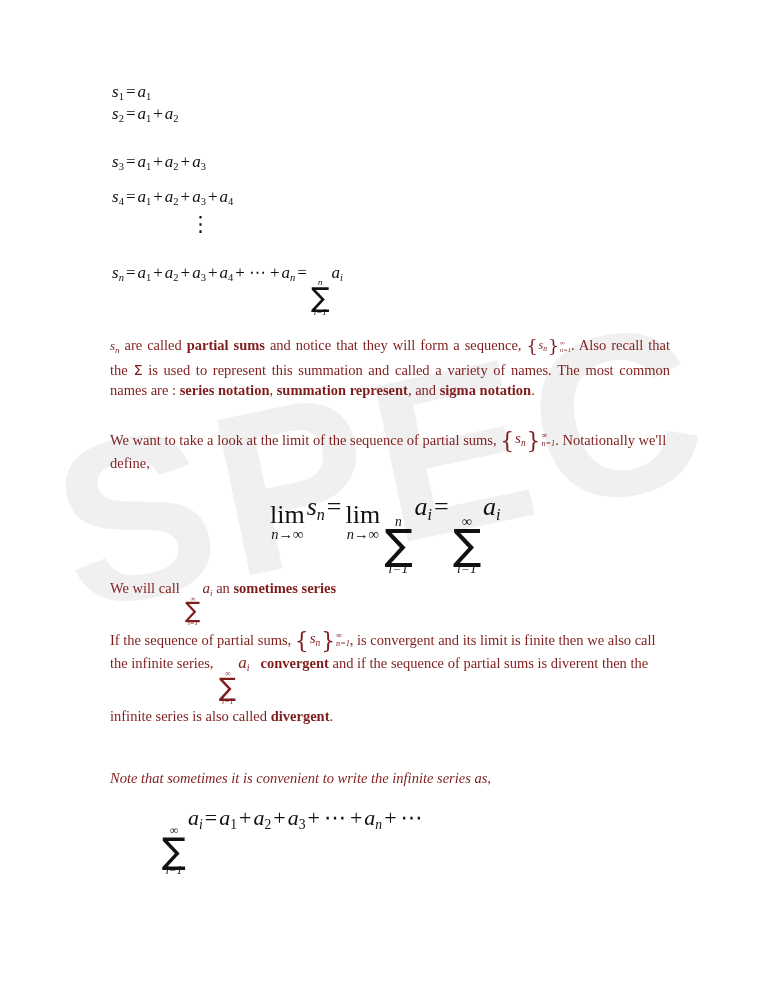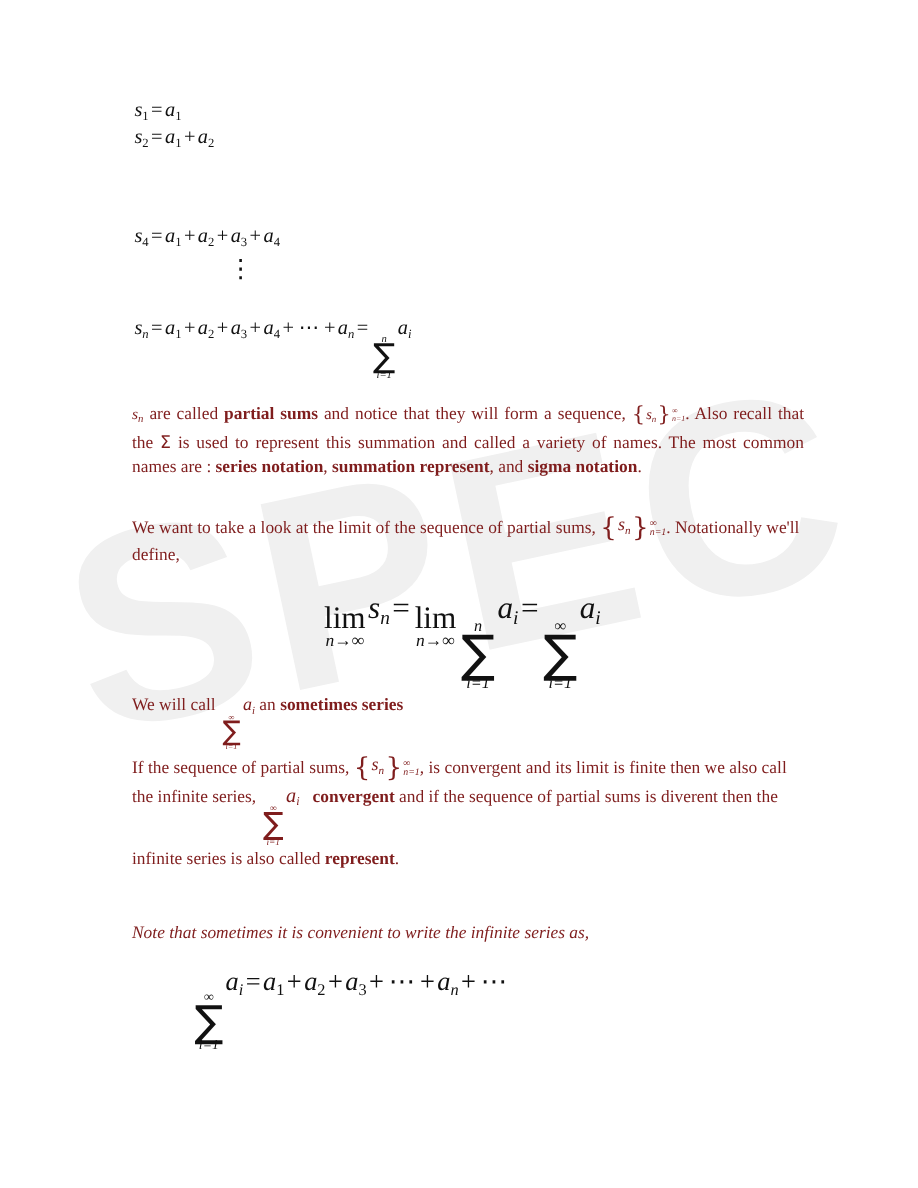--- a/index.html
+++ b/index.html
@@ -166,20 +166,23 @@
 <div id="page" style="color: rgb(17, 17, 17);">
 
   <div class="mathline" style="left:112px; top:82px;">
     <span class="v">s</span><sub class="sr">1</sub><span class="op">=</span><span class="v">a</span><sub class="sr">1</sub>
   </div>
 
   <div class="mathline" style="left:112px; top:104px;">
     <span class="v">s</span><sub class="sr">2</sub><span class="op">=</span><span class="v">a</span><sub class="sr">1</sub><span class="op">+</span><span class="v">a</span><sub class="sr">2</sub>
   </div>
 
+  <div class="mathline" style="left:112px; top:152px;">
+    <span class="v">s</span><sub class="sr">3</sub><span class="op">=</span><span class="v">a</span><sub class="sr">1</sub><span class="op">+</span><span class="v">a</span><sub class="sr">2</sub><span class="op">+</span><span class="v">a</span><sub class="sr">3</sub>
+  </div>
 
   <div class="mathline" style="left:112px; top:187px;">
     <span class="v">s</span><sub class="sr">4</sub><span class="op">=</span><span class="v">a</span><sub class="sr">1</sub><span class="op">+</span><span class="v">a</span><sub class="sr">2</sub><span class="op">+</span><span class="v">a</span><sub class="sr">3</sub><span class="op">+</span><span class="v">a</span><sub class="sr">4</sub>
   </div>
 
   <div class="vdots" style="left:190px; top:214px;">⋮</div>
 
   <div class="mathline" style="left:112px; top:262px;">
     <span class="v">s</span><sub class="s">n</sub><span class="op">=</span><span class="v">a</span><sub class="sr">1</sub><span class="op">+</span><span class="v">a</span><sub class="sr">2</sub><span class="op">+</span><span class="v">a</span><sub class="sr">3</sub><span class="op">+</span><span class="v">a</span><sub class="sr">4</sub><span class="op">+</span><span class="op">⋯</span><span class="op">+</span><span class="v">a</span><sub class="s">n</sub><span class="op">=</span><span class="sigma">
         <span class="lim-top">n</span>
@@ -244,21 +247,21 @@
         <span class="inner"><span>s</span><sub class="s">n</sub></span>
         <span class="brace">}</span>
         <span class="updown">
           <span class="up">∞</span>
           <span class="dn">n=1</span>
         </span>
       </span><span>, is convergent and its limit is finite then we also call the infinite series, </span><span class="sigma small" style="font-size:17px">
         <span class="lim-top">∞</span>
         <span class="glyph">∑</span>
         <span class="lim-bot">i=1</span>
-      </span><span class="v" style="font-size:17px">a</span><sub class="s" style="font-size:10px">i</sub>&nbsp;&nbsp;&nbsp;<b>convergent</b><span> and if the sequence of partial sums is diverent then the infinite series is also called </span><b>represent</b><span>.</span>
+      </span><span class="v" style="font-size:17px">a</span><sub class="s" style="font-size:10px">i</sub>&nbsp;&nbsp;&nbsp;<b>convergent</b><span> and if the sequence of partial sums is diverent then the infinite series is also called </span><b>divergent</b><span>.</span>
   </div>
 
   <div class="para" style="left:110px; top:768px; width:560px;font-style:italic;">Note that sometimes it is convenient to write the infinite series as,</div>
 
   <div class="mathline" style="left:160px; top:805px; font-size:22px;">
     <span class="sigma">
         <span class="lim-top">∞</span>
         <span class="glyph">∑</span>
         <span class="lim-bot">i=1</span>
       </span><span class="v">a</span><sub class="s">i</sub><span class="op">=</span><span class="v">a</span><sub class="sr">1</sub><span class="op">+</span><span class="v">a</span><sub class="sr">2</sub><span class="op">+</span><span class="v">a</span><sub class="sr">3</sub><span class="op">+</span><span class="op">⋯</span><span class="op">+</span><span class="v">a</span><sub class="s">n</sub><span class="op">+</span><span class="op">⋯</span>

